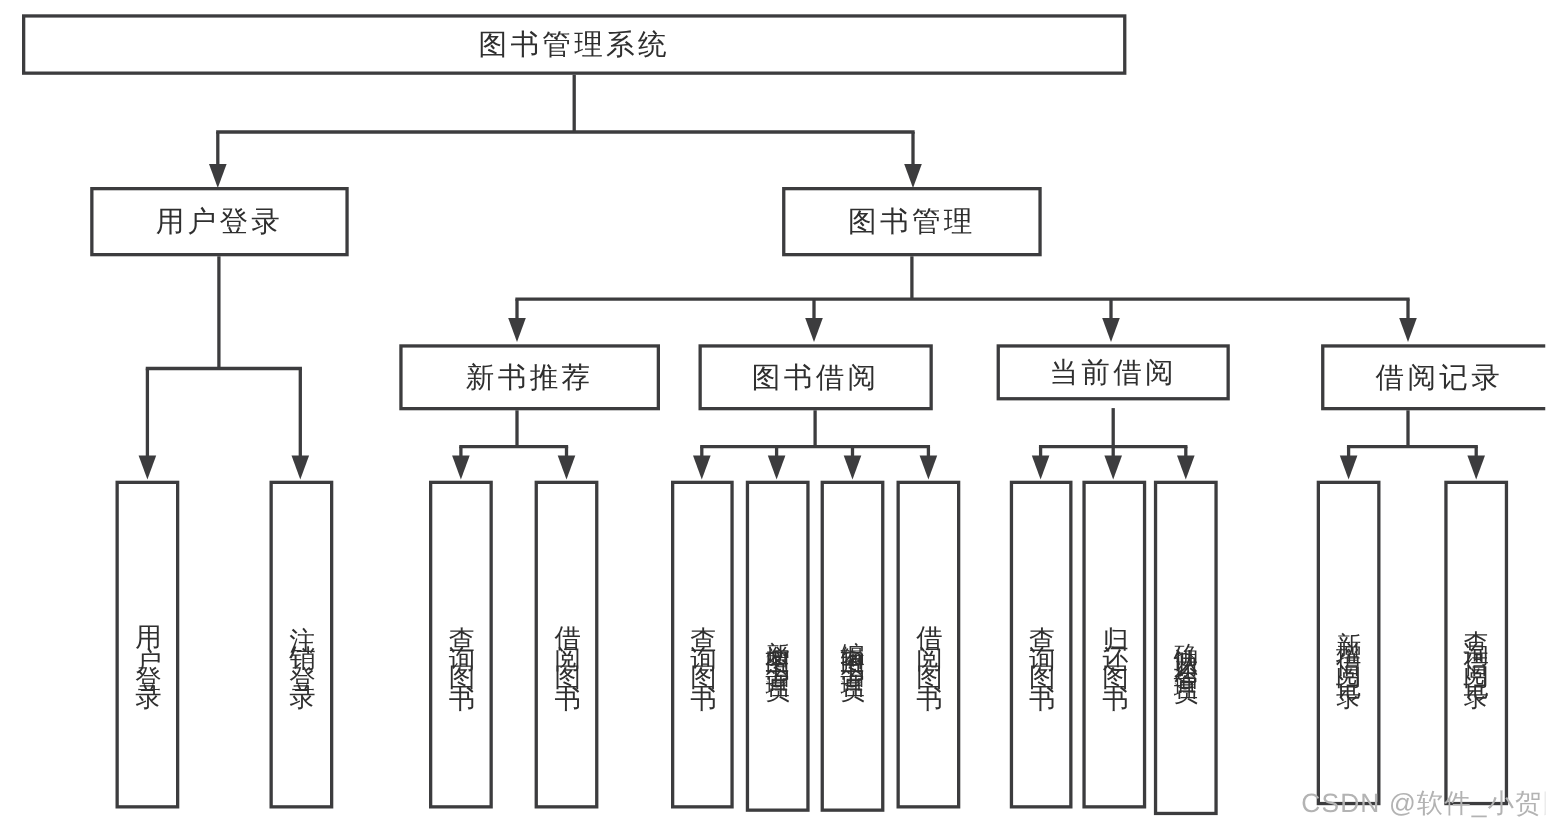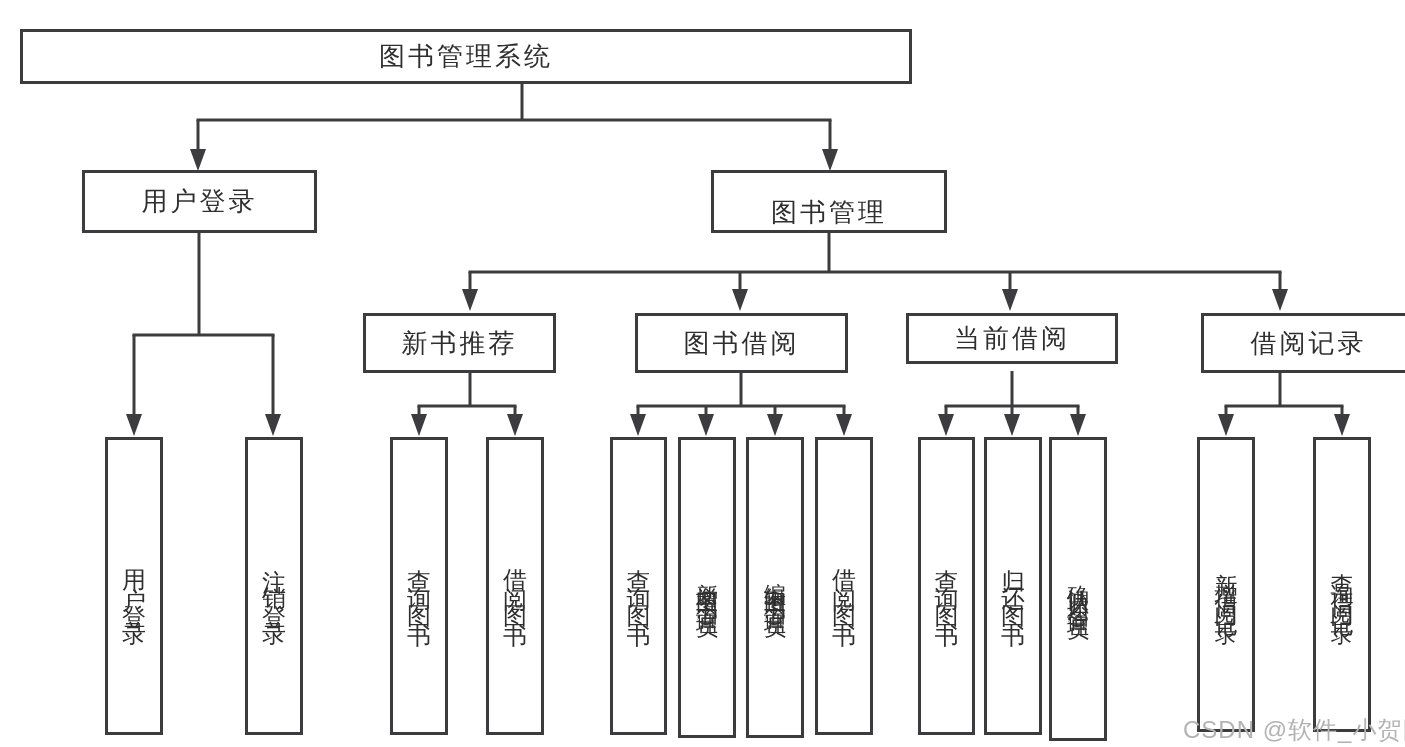--- a/index.html
+++ b/index.html
@@ -87,39 +87,39 @@
     <polygon points="1078,436 1070,414 1086,414"></polygon>
 
     <line x1="1280" y1="371" x2="1280" y2="406"></line>
     <line x1="1224.5" y1="406" x2="1343.5" y2="406"></line>
     <line x1="1226" y1="406" x2="1226" y2="417"></line>
     <line x1="1342" y1="406" x2="1342" y2="417"></line>
     <polygon points="1226,436 1218,414 1234,414"></polygon>
     <polygon points="1342,436 1334,414 1350,414"></polygon>
   </svg>
 
-  <div class="box" style="left:20px;top:29px;width:892px;height:55px;align-items:center;">
+  <div class="box" style="left:20px;top:13px;width:1004px;height:55px;align-items:center;">
     <span class="hlabel">图书管理系统</span>
   </div>
 
   <div class="box" style="left:82px;top:170px;width:235px;height:63px;">
     <span class="hlabel">用户登录</span>
   </div>
-  <div class="box" style="left:711px;top:170px;width:236px;height:63px;align-items:flex-end;">
+  <div class="box" style="left:711px;top:170px;width:236px;height:63px;">
     <span class="hlabel">图书管理</span>
   </div>
 
   <div class="box leaf" style="left:105px;">
     <span class="vtext">用户登录</span>
   </div>
   <div class="box leaf" style="left:245px;">
     <span class="vtext">注销登录</span>
   </div>
 
-  <div class="box" style="left:363px;top:313px;width:193px;height:60px;">
+  <div class="box" style="left:363px;top:313px;width:237px;height:60px;">
     <span class="hlabel">新书推荐</span>
   </div>
   <div class="box" style="left:635px;top:313px;width:213px;height:60px;text-align:center;">
     <span class="hlabel">图书借阅</span>
   </div>
   <div class="box" style="left:906px;top:313px;width:212px;height:51px;">
     <span class="hlabel">当前借阅</span>
   </div>
   <div class="box" style="left:1173px;top:313px;width:215px;height:60px;margin-left:28px;">
     <span class="hlabel">借阅记录</span>

